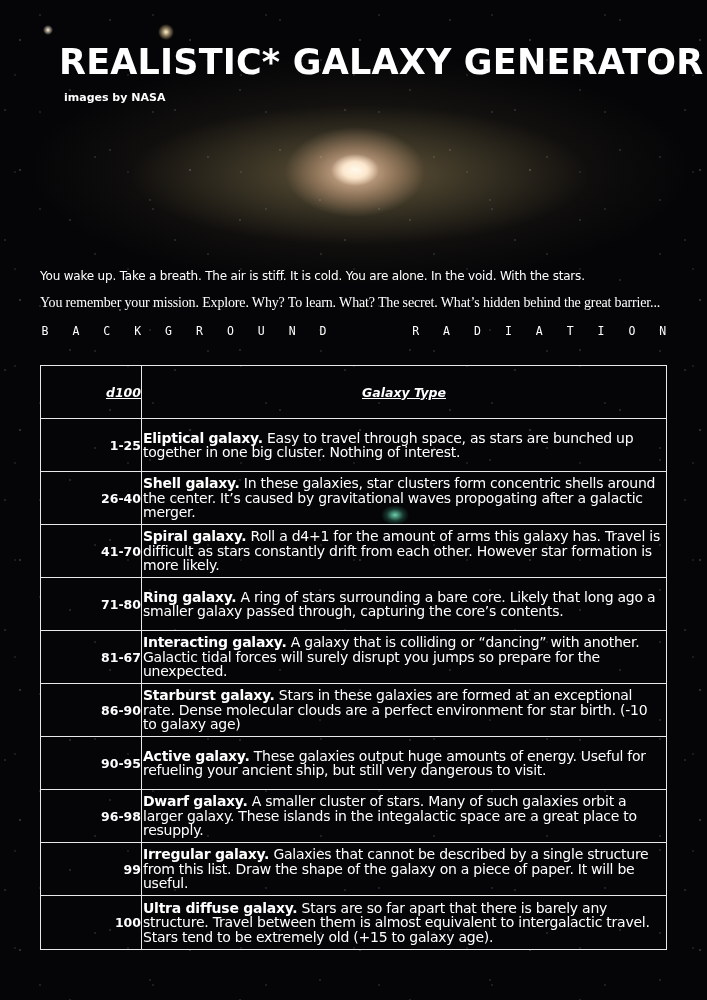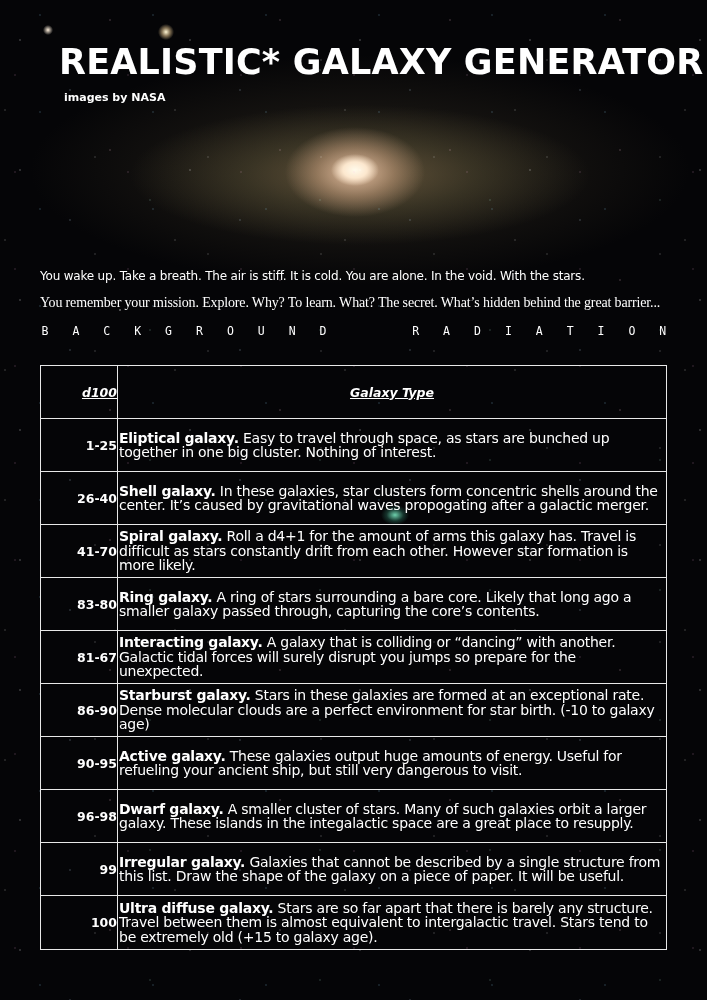--- a/index.html
+++ b/index.html
@@ -72,21 +72,21 @@
     border:1.5px solid #e8e8e8;
   }
   table.gt td, table.gt th {
     border:1.5px solid #e8e8e8; padding:0; vertical-align:middle;
   }
   table.gt th { height:52px; font-style:italic; font-weight:bold; font-size:12.5px; text-decoration:underline; }
   table.gt td { height:52px; }
   .c1 { width:76px; text-align:right; font-weight:bold; font-size:12.5px; }
   .c2 { text-align:left; font-size:14px; line-height:14.5px; padding-left:1px !important; padding-right:2px !important; letter-spacing:-0.25px; }
   .c2 b { font-weight:bold; }
-  tr.tall td { height:53px; }
+  tr.tall td { height:53px;padding-left:24px; }
 </style>
 </head>
 <body>
 
 <div class="bg"></div>
 <div class="stars"></div>
 <div class="stars2"></div>
 
 <h1 class="title">REALISTIC* GALAXY GENERATOR</h1>
 <div class="credit">images by NASA</div>
@@ -132,21 +132,21 @@
     </tr>
     <tr>
       <td class="c1">26-40</td>
       <td class="c2"><b>Shell galaxy.</b><span> In these galaxies, star clusters form concentric shells around the center. It’s caused by gravitational waves propogating after a galactic merger.</span></td>
     </tr>
     <tr>
       <td class="c1">41-70</td>
       <td class="c2"><b>Spiral galaxy.</b><span> Roll a d4+1 for the amount of arms this galaxy has. Travel is difficult as stars constantly drift from each other. However star formation is more likely.</span></td>
     </tr>
     <tr>
-      <td class="c1">83-80</td>
+      <td class="c1">71-80</td>
       <td class="c2"><b>Ring galaxy.</b><span> A ring of stars surrounding a bare core. Likely that long ago a smaller galaxy passed through, capturing the core’s contents.</span></td>
     </tr>
     <tr>
       <td class="c1">81-67</td>
       <td class="c2"><b>Interacting galaxy.</b><span> A galaxy that is colliding or “dancing” with another. Galactic tidal forces will surely disrupt you jumps so prepare for the unexpected.</span></td>
     </tr>
     <tr>
       <td class="c1">86-90</td>
       <td class="c2"><b>Starburst galaxy.</b><span> Stars in these galaxies are formed at an exceptional rate. Dense molecular clouds are a perfect environment for star birth. (-10 to galaxy age)</span></td>
     </tr>

